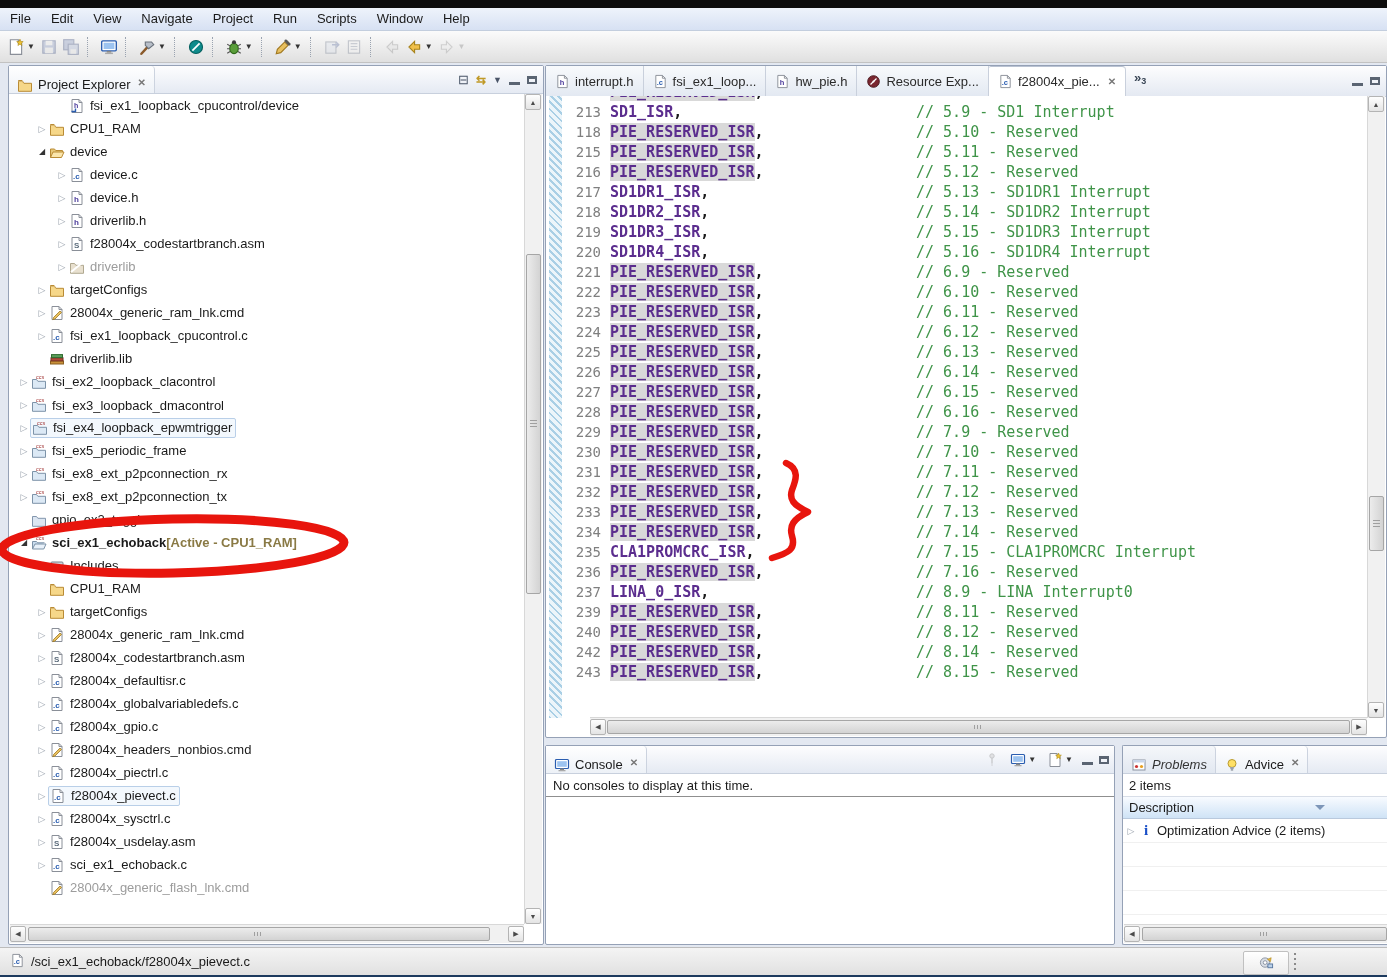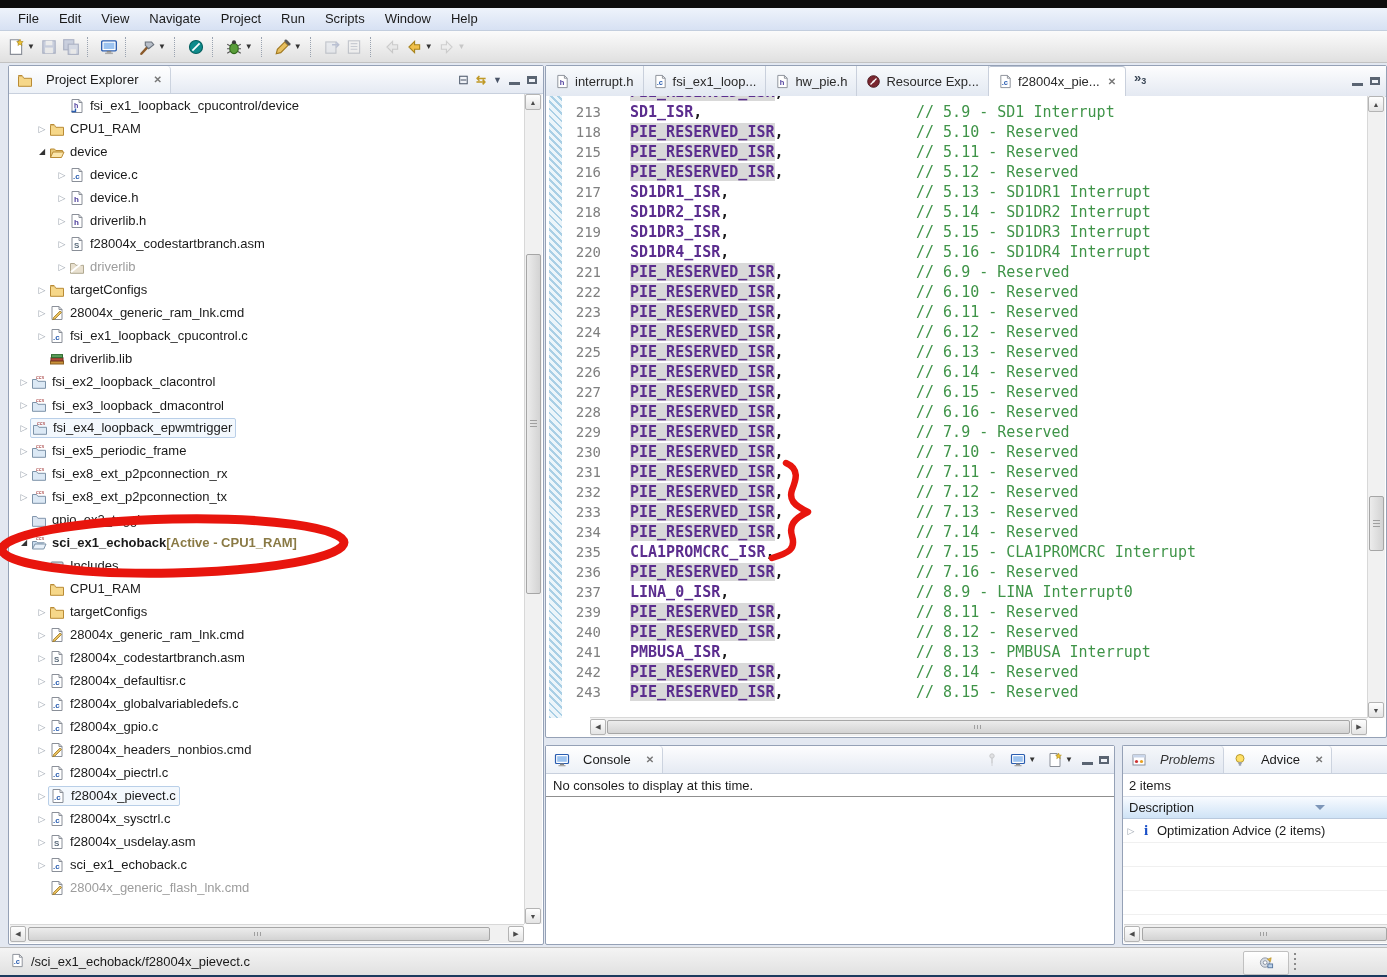--- a/index.html
+++ b/index.html
@@ -2,36 +2,36 @@
 <html><head>
 <meta charset="utf-8">
 <style>
   html,body{margin:0;padding:0;background:#cfd6e2;}
   .app{position:relative;width:1387px;height:977px;overflow:hidden;background:#e3e8f1;
        font-family:"Liberation Sans",sans-serif;font-size:13px;color:#1a1a1a;}
   
   .titlebar{position:absolute;left:0;top:0;right:0;height:8px;background:#0d0d0d;}
   .menubar{position:absolute;left:0;top:8px;right:0;height:22px;
            background:linear-gradient(#eef3fb,#d7e1f3);border-bottom:1px solid #c3cede;
-           display:flex;align-items:center;padding-left:8px;}
+           display:flex;align-items:center;}
   .menu-item{padding:2px 10px 3px 10px;}
   .toolbar{position:absolute;left:0;top:31px;right:0;height:31px;
            background:linear-gradient(#fbfbfb,#e0e0e0);border-bottom:1px solid #c2c2c2;
            display:flex;align-items:center;padding-left:5px;}
   .tbtn{display:flex;align-items:center;height:24px;padding:0 2px;border-radius:2px;}
   .tbtn svg{width:18px;height:18px;display:block;}
   .tbtn.dis{opacity:.45;}
   .dd{font-size:8px;color:#333;margin:0 1px 0 2px;}
   .dd.dis{color:#999;}
   .tsep{width:6px;height:20px;border-left:1px dotted #9aa3b0;margin:0 4px 0 5px;}
   
   .panel{position:absolute;background:#fff;border:1px solid #95a1b6;border-radius:2px;box-sizing:border-box;}
   .view-tabs{height:27px;background:linear-gradient(#fdfdfe,#e5eaf3);border-bottom:1px solid #c8d0dd;
              display:flex;align-items:stretch;}
-  .view-tab{display:flex;align-items:center;gap:13px;padding:0 8px;
+  .view-tab{display:flex;align-items:flex-start;gap:5px;padding:11px 8px;
             background:linear-gradient(#ffffff,#edf1f7);border-right:1px solid #ccd3df;
             border-top-right-radius:4px;white-space:nowrap;}
   .view-tab.inactive{background:linear-gradient(#f5f7fa,#e2e8f1);color:#333;font-style:italic;}
   .view-tab .x{color:#777;font-size:10px;font-weight:bold;padding-left:2px;}
   .view-tab svg{width:15px;height:15px;}
   .view-actions{margin-left:auto;display:flex;align-items:center;gap:7px;padding-right:6px;color:#4a5568;}
   .va-glyph{font-size:12px;line-height:12px;}
   .win-min{width:11px;height:3px;background:#5a6472;margin-top:7px;}
   .win-max{width:10px;height:8px;border:2px solid #5a6472;border-top-width:3px;box-sizing:border-box;}
   
@@ -71,21 +71,21 @@
   .etab .x{color:#777;font-size:10px;font-weight:bold;padding-left:3px;}
   .etab-overflow{display:flex;align-items:flex-start;padding:4px 6px 0 8px;color:#3a4656;font-weight:bold;}
   .etab-overflow .n{font-size:9px;margin-top:6px;}
   #editor-body{position:absolute;left:0;top:30px;right:18px;bottom:19px;overflow:hidden;background:#fff;}
   .ruler{position:absolute;left:3px;top:0;bottom:0;width:13px;
          background:repeating-linear-gradient(45deg,#a9cfe5 0 2px,#ecf5fa 2px 5px);}
   #code-lines{position:absolute;left:0;top:0;right:0;}
   .cline{position:relative;height:20px;font-family:"DejaVu Sans Mono","Liberation Mono",monospace;
          font-size:15px;line-height:20px;white-space:pre;}
   .lnum{position:absolute;left:18px;width:37px;text-align:right;color:#7f7f7f;font-size:14px;}
-  .ccode{position:absolute;left:84px;font-weight:bold;color:#1a1a1a;}
+  .ccode{position:absolute;left:64px;font-weight:bold;color:#1a1a1a;}
   .ident{color:#5b2d8e;}
   .ident.hl{background:#d9d9d9;}
   .cmt{position:absolute;left:370px;color:#3f9448;}
   #partial-212{height:6px;overflow:hidden;}
   #partial-212 .cline{margin-top:-14px;}
   
   .console-msg{padding:4px 6px 3px 7px;border-bottom:1px solid #8f8f8f;}
   .con-actions{margin-left:auto;display:flex;align-items:center;gap:6px;padding-right:5px;}
   .con-actions svg{width:16px;height:16px;}
   
@@ -784,21 +784,20 @@
           <div class="cline"><span class="lnum">230</span><span class="ccode"><span class="ident hl">PIE_RESERVED_ISR</span>,</span><span class="cmt">// 7.10 - Reserved</span></div>
           <div class="cline"><span class="lnum">231</span><span class="ccode"><span class="ident hl">PIE_RESERVED_ISR</span>,</span><span class="cmt">// 7.11 - Reserved</span></div>
           <div class="cline"><span class="lnum">232</span><span class="ccode"><span class="ident hl">PIE_RESERVED_ISR</span>,</span><span class="cmt">// 7.12 - Reserved</span></div>
           <div class="cline"><span class="lnum">233</span><span class="ccode"><span class="ident hl">PIE_RESERVED_ISR</span>,</span><span class="cmt">// 7.13 - Reserved</span></div>
           <div class="cline"><span class="lnum">234</span><span class="ccode"><span class="ident hl">PIE_RESERVED_ISR</span>,</span><span class="cmt">// 7.14 - Reserved</span></div>
           <div class="cline"><span class="lnum">235</span><span class="ccode"><span class="ident">CLA1PROMCRC_ISR</span>,</span><span class="cmt">// 7.15 - CLA1PROMCRC Interrupt</span></div>
           <div class="cline"><span class="lnum">236</span><span class="ccode"><span class="ident hl">PIE_RESERVED_ISR</span>,</span><span class="cmt">// 7.16 - Reserved</span></div>
           <div class="cline"><span class="lnum">237</span><span class="ccode"><span class="ident">LINA_0_ISR</span>,</span><span class="cmt">// 8.9 - LINA Interrupt0</span></div>
           <div class="cline"><span class="lnum">239</span><span class="ccode"><span class="ident hl">PIE_RESERVED_ISR</span>,</span><span class="cmt">// 8.11 - Reserved</span></div>
           <div class="cline"><span class="lnum">240</span><span class="ccode"><span class="ident hl">PIE_RESERVED_ISR</span>,</span><span class="cmt">// 8.12 - Reserved</span></div>
-          <div class="cline"><span class="lnum">241</span><span class="ccode"><span class="ident">PMBUSA_ISR</span>,</span><span class="cmt">// 8.13 - PMBUSA Interrupt</span></div>
           <div class="cline"><span class="lnum">242</span><span class="ccode"><span class="ident hl">PIE_RESERVED_ISR</span>,</span><span class="cmt">// 8.14 - Reserved</span></div>
           <div class="cline"><span class="lnum">243</span><span class="ccode"><span class="ident hl">PIE_RESERVED_ISR</span>,</span><span class="cmt">// 8.15 - Reserved</span></div>
         </div>
     </div>
     <div class="vscroll" style="right:1px;top:30px;bottom:19px;">
       <div class="sb-btn" style="top:0;left:0;">▲</div>
       <div class="sb-thumb" style="left:1px;right:1px;top:400px;height:55px;">
           <span class="grip-v"></span>
         </div>
       <div class="sb-btn" style="bottom:0;left:0;">▼</div>

